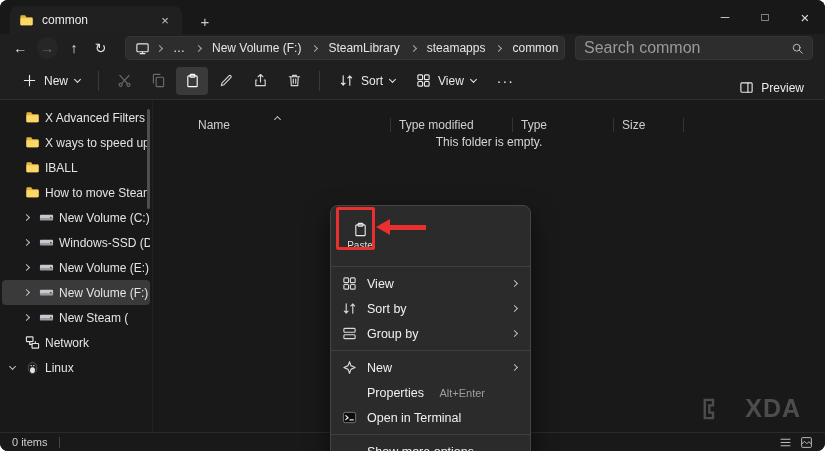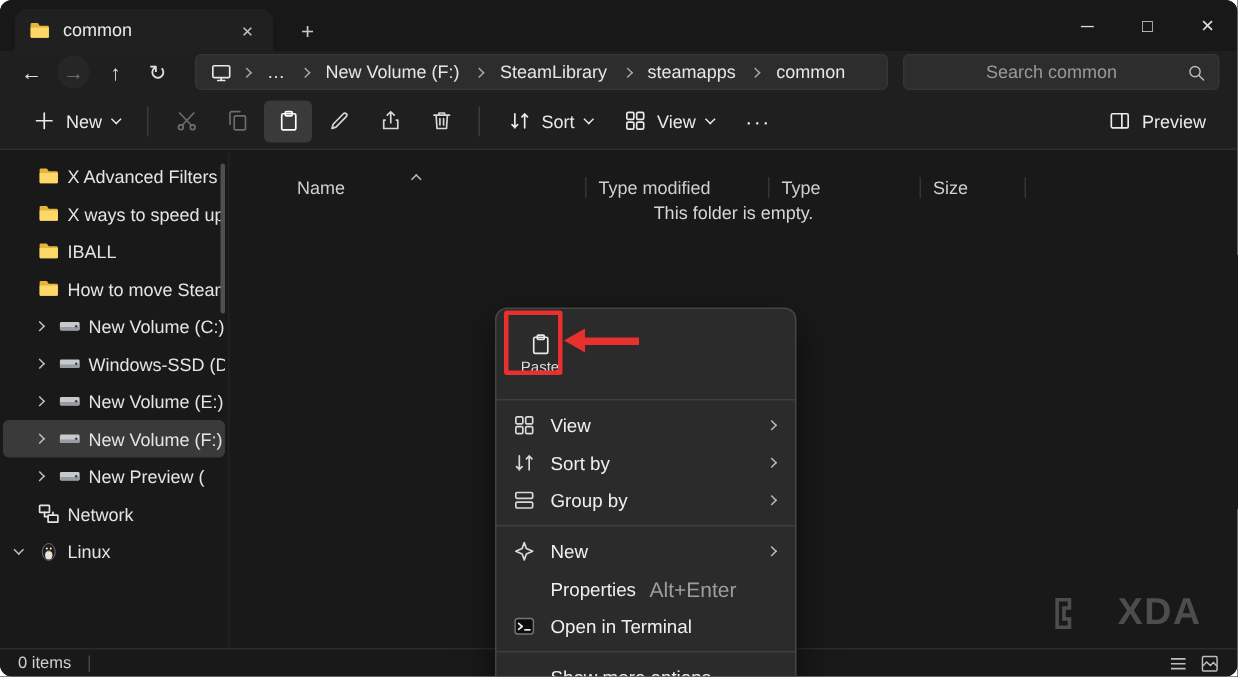--- a/index.html
+++ b/index.html
@@ -23,33 +23,33 @@
   .navbar{ height:28px; background:#1f1f1f; display:flex; align-items:center; padding:0 8px; gap:2px; }
   .nav-btn{ width:26px; height:24px; display:flex; align-items:center; justify-content:center;
             border-radius:4px; color:#e0e0e0; font-size:14px; }
   .nav-btn.disabled{ color:#6a6a6a; background:#262626; border-radius:50%; width:22px;height:22px; margin:0 2px;}
   .addressbar{ width:462px; height:24px; background:#2d2d2d; border:1px solid #353535; border-radius:4px;
                margin:0 8px 0 10px; display:flex; align-items:center; padding:0 8px; gap:4px; overflow:hidden;}
   .crumb{ color:#e6e6e6; padding:1px 4px; border-radius:3px; white-space:nowrap;}
   .searchbox{ flex:1; height:24px; background:#2d2d2d; border:1px solid #353535; border-radius:4px;
               display:flex; align-items:center; padding:0 8px; margin-right:4px;}
   .searchbox input{ flex:1; background:transparent; border:none; outline:none; color:#7dd3fc;
-              font-family:inherit; font-size:12px;text-align:center; }
+              font-family:inherit; font-size:16px; }
   .searchbox input::placeholder{ color:#9a9a9a; }
 
   
   .toolbar{ height:38px; background:#1f1f1f; border-bottom:1px solid #2e2e2e;
             display:flex; align-items:center; padding:0 12px; gap:2px; }
   .tb-btn{ display:flex; align-items:center; gap:7px; padding:0 9px; height:28px; border-radius:4px; color:#eaeaea;}
   .tb-ico{ width:32px; height:28px; display:flex; align-items:center; justify-content:center; border-radius:4px; color:#d6d6d6;}
   .tb-ico.dim{ color:#6d6d6d; }
   .tb-ico.hl{ background:#3a3a3a; color:#ffffff; }
   .tb-sep{ width:1px; height:20px; background:#3a3a3a; margin:0 7px; }
   .tb-more{ font-size:14px; letter-spacing:1px; color:#eaeaea; padding:0 10px;}
-  .tb-right{ margin-left:auto; }
+  .tb-right{ margin-left:auto;align-items:flex-end; }
 
   
   .content{ position:absolute; top:101px; left:0; right:0; bottom:19px; display:flex; background:#191919;}
   .sidebar{ width:152px; position:relative; padding-top:4px; overflow:hidden; flex:none;}
   .srow{ height:25px; display:flex; align-items:center; gap:5px; margin:0 2px; border-radius:4px;
          white-space:nowrap; overflow:hidden; color:#e4e4e4;}
   .srow.sel{ background:#3a3a3a; }
   .srow.gap{ margin-top:22px; }
   .tw{ width:13px; flex:none; display:flex; align-items:center; justify-content:center; color:#c2c2c2;}
   .sico{ width:16px; flex:none; display:flex; align-items:center; justify-content:center;}
@@ -74,21 +74,21 @@
             border:1px solid #454545; border-radius:8px; box-shadow:0 10px 24px rgba(0,0,0,.55);
             z-index:5; padding:5px 0 5px; }
   .ctx-top{ padding:4px 9px 5px; }
   .paste-btn{ width:40px; height:42px; border-radius:4px; display:flex; flex-direction:column;
               align-items:center; justify-content:center; gap:3px; color:#eaeaea;}
   .paste-btn .plabel{ font-size:10px; color:#dcdcdc;}
   .ctx-sep{ height:1px; background:#3f3f3f; margin:4px 0; }
   .ctx-row{ height:25px; display:flex; align-items:center; gap:9px; padding:0 10px; color:#f0f0f0; font-size:12.5px;}
   .ctx-ico{ width:17px; flex:none; display:flex; align-items:center; justify-content:center; color:#d9d9d9;}
   .ctx-label{ flex:1; }
-  .ctx-short{ color:#9d9d9d; font-size:14px; margin-right:14px;}
+  .ctx-short{ color:#9d9d9d; font-size:11px; margin-right:14px;}
   .ctx-sub{ width:12px; color:#bdbdbd; display:flex; justify-content:center;}
 
   
   .hl-box{ position:absolute; left:336px; top:207px; width:39px; height:43px;
            border:3px solid var(--annot,#e8312e); border-radius:2px; z-index:7;}
   .hl-shaft{ position:absolute; left:389px; top:225px; width:37px; height:5px; background:var(--annot,#e8312e); z-index:7;}
   .hl-head{ position:absolute; left:376px; top:219px; width:0; height:0; z-index:7;
             border-top:8px solid transparent; border-bottom:8px solid transparent;
             border-right:14px solid var(--annot,#e8312e);}
 
@@ -340,21 +340,21 @@
           <span class="tw">
             <span class="cv right"></span>
           </span>
           <span class="sico">
             <svg viewBox="0 0 16 16" width="15" height="15">
               <rect x="1" y="5" width="14" height="6" rx="1" fill="#c6c9ce"></rect>
               <rect x="1" y="8.6" width="14" height="2.4" rx="0.8" fill="#989ba1"></rect>
               <circle cx="12.6" cy="8" r="0.9" fill="#3f4144"></circle>
             </svg>
           </span>
-          <span>New Preview (</span>
+          <span>New Steam (</span>
         </div>
         <div class="srow" style="padding-left: 4px;">
           <span class="tw"></span>
           <span class="sico">
             <svg viewBox="0 0 16 16" width="15" height="15" fill="none" stroke="currentColor" stroke-width="1.2" stroke-linecap="round" stroke-linejoin="round">
               <rect x="1.5" y="2" width="7" height="5" rx="0.5"></rect>
               <rect x="7.5" y="9" width="7" height="5" rx="0.5"></rect>
               <path d="M5 7v3h2.5M11 9V7"></path>
             </svg>
           </span>

